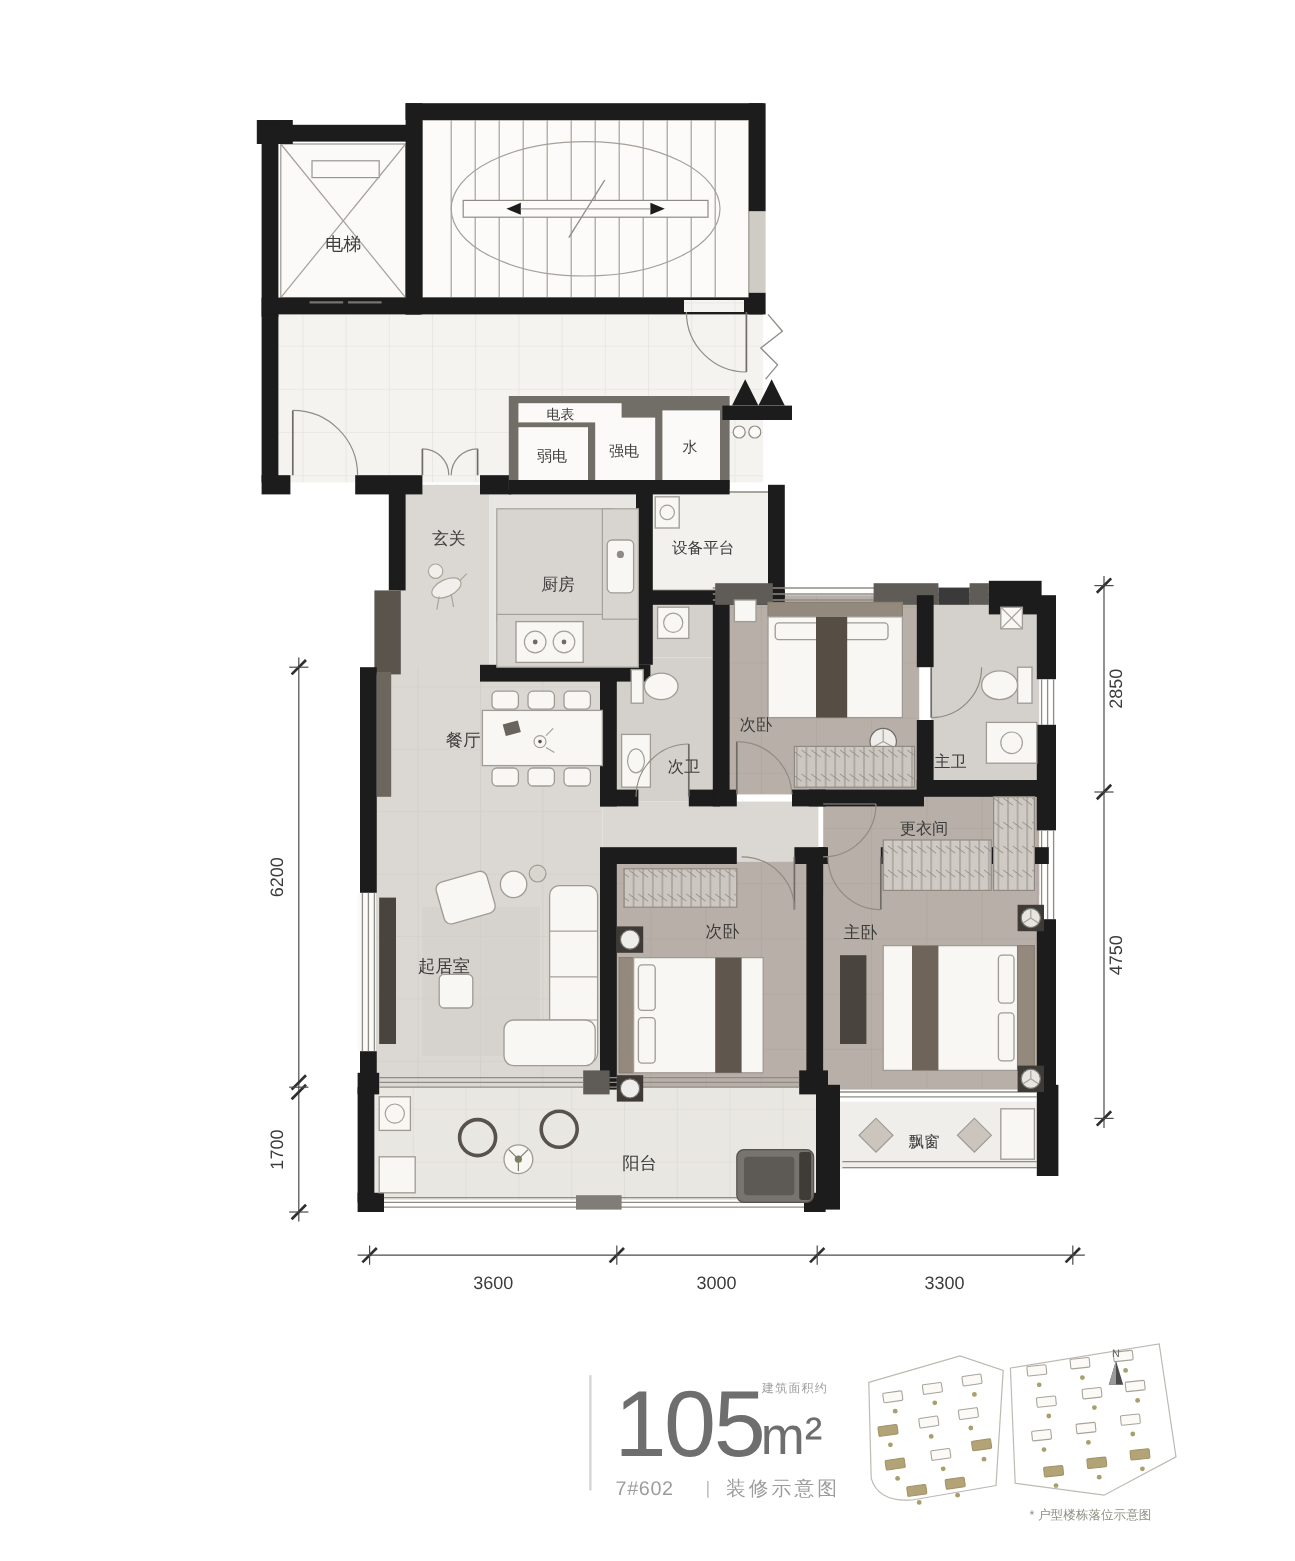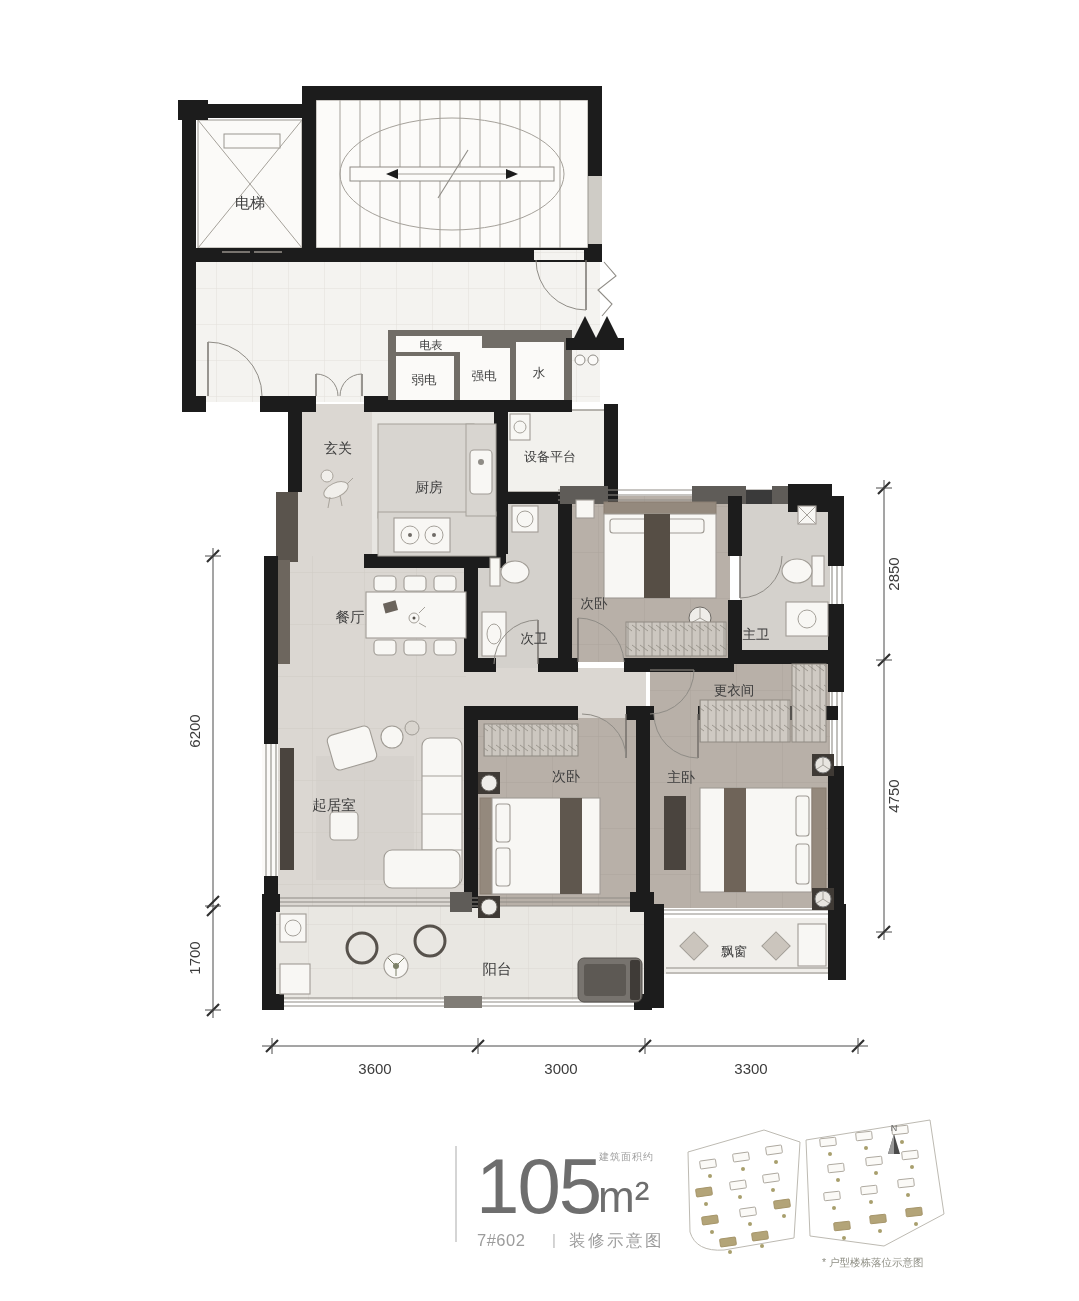--- a/index.html
+++ b/index.html
@@ -1,16 +1,16 @@
 <!DOCTYPE html>
 <html><head>
 <meta charset="utf-8">
 <style>
   html,body{margin:0;padding:0;background:#ffffff;}
-  #stage{position:relative;width:964px;height:1301px;background:#ffffff;overflow:hidden;}
+  #stage{position:relative;width:964px;height:1301px;background:#ffffff;overflow:hidden;margin-left:36px;}
   svg{position:absolute;left:0;top:0;}
   text{font-family:"Liberation Sans","DejaVu Sans",sans-serif;}
   .lbl{fill:#3d3d3d;text-anchor:middle;}
   .lbl-sm{fill:#3d3d3d;text-anchor:middle;}
   .dimt{fill:#3c3c3c;text-anchor:middle;font-size:15px;}
   .w{fill:#1c1c1c;}
   .wg{fill:#5f5c58;}
   .furn{fill:#f8f7f4;stroke:#a09c95;stroke-width:1.1;}
   .dark{fill:#4a443e;}
   .thin{stroke:#a5a19a;fill:none;stroke-width:1;}

